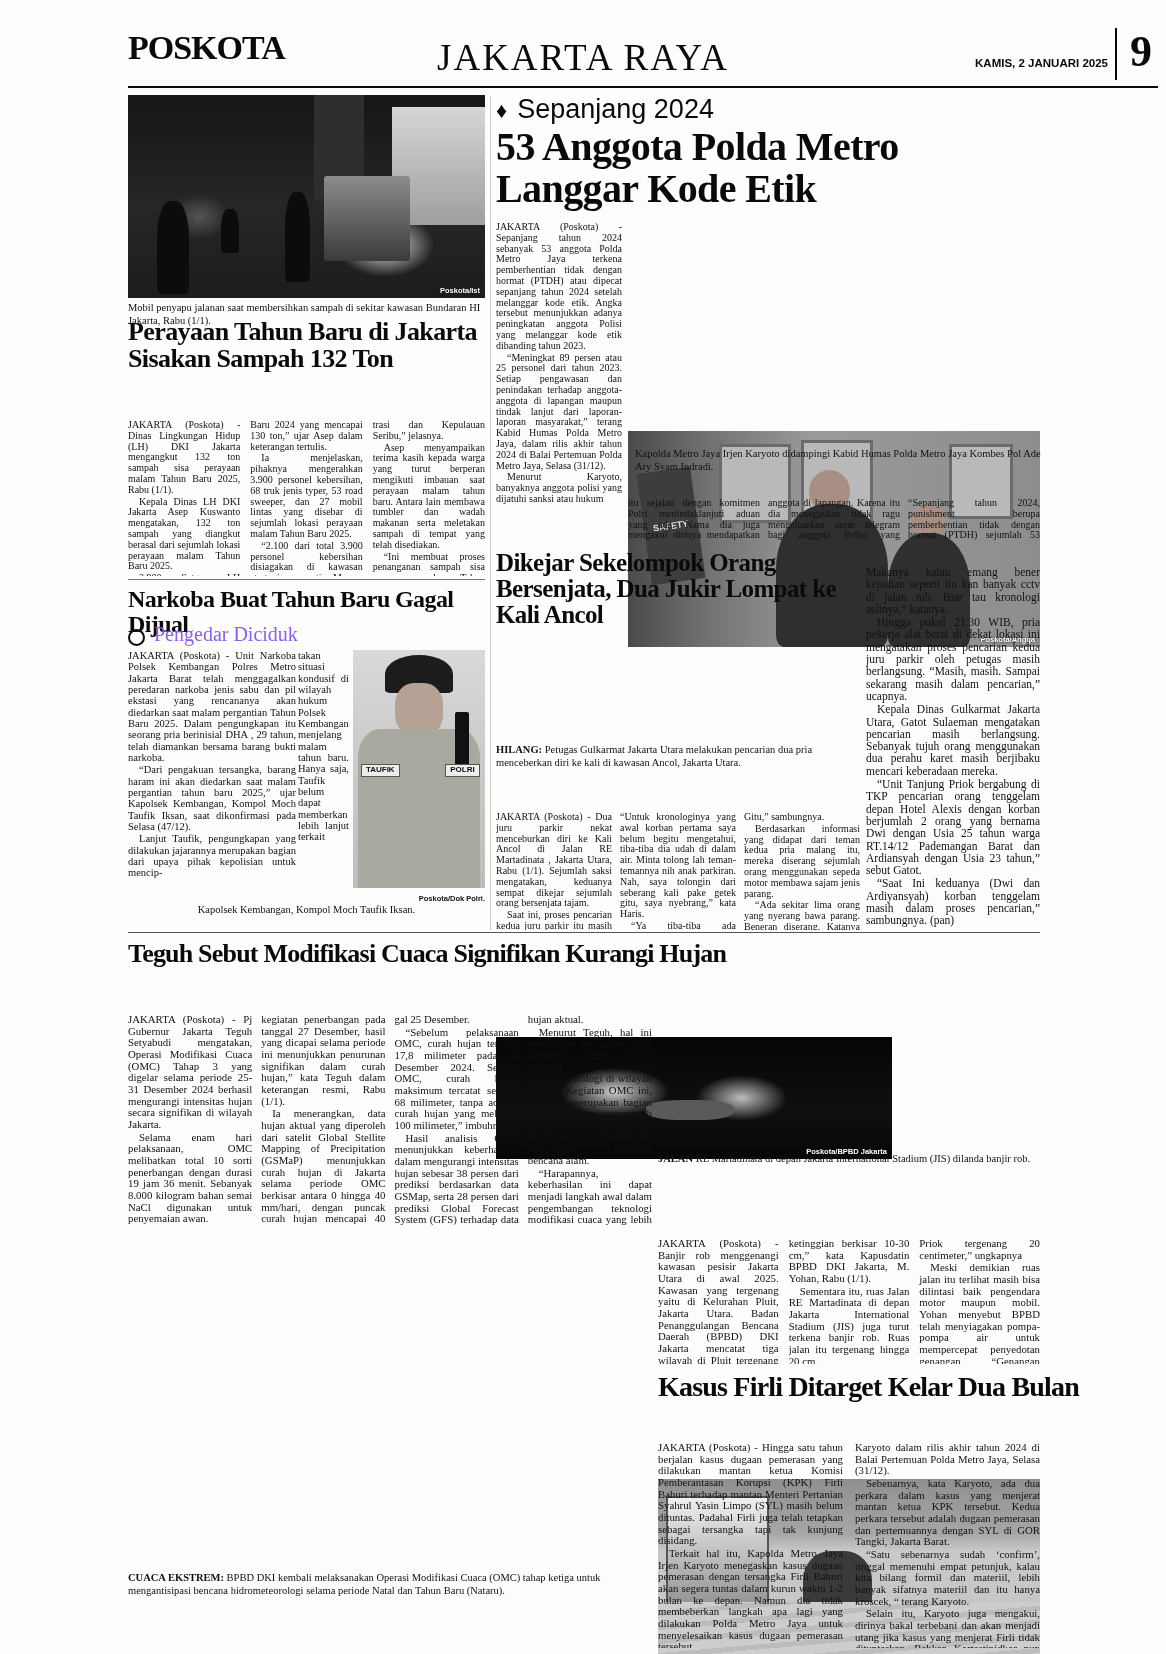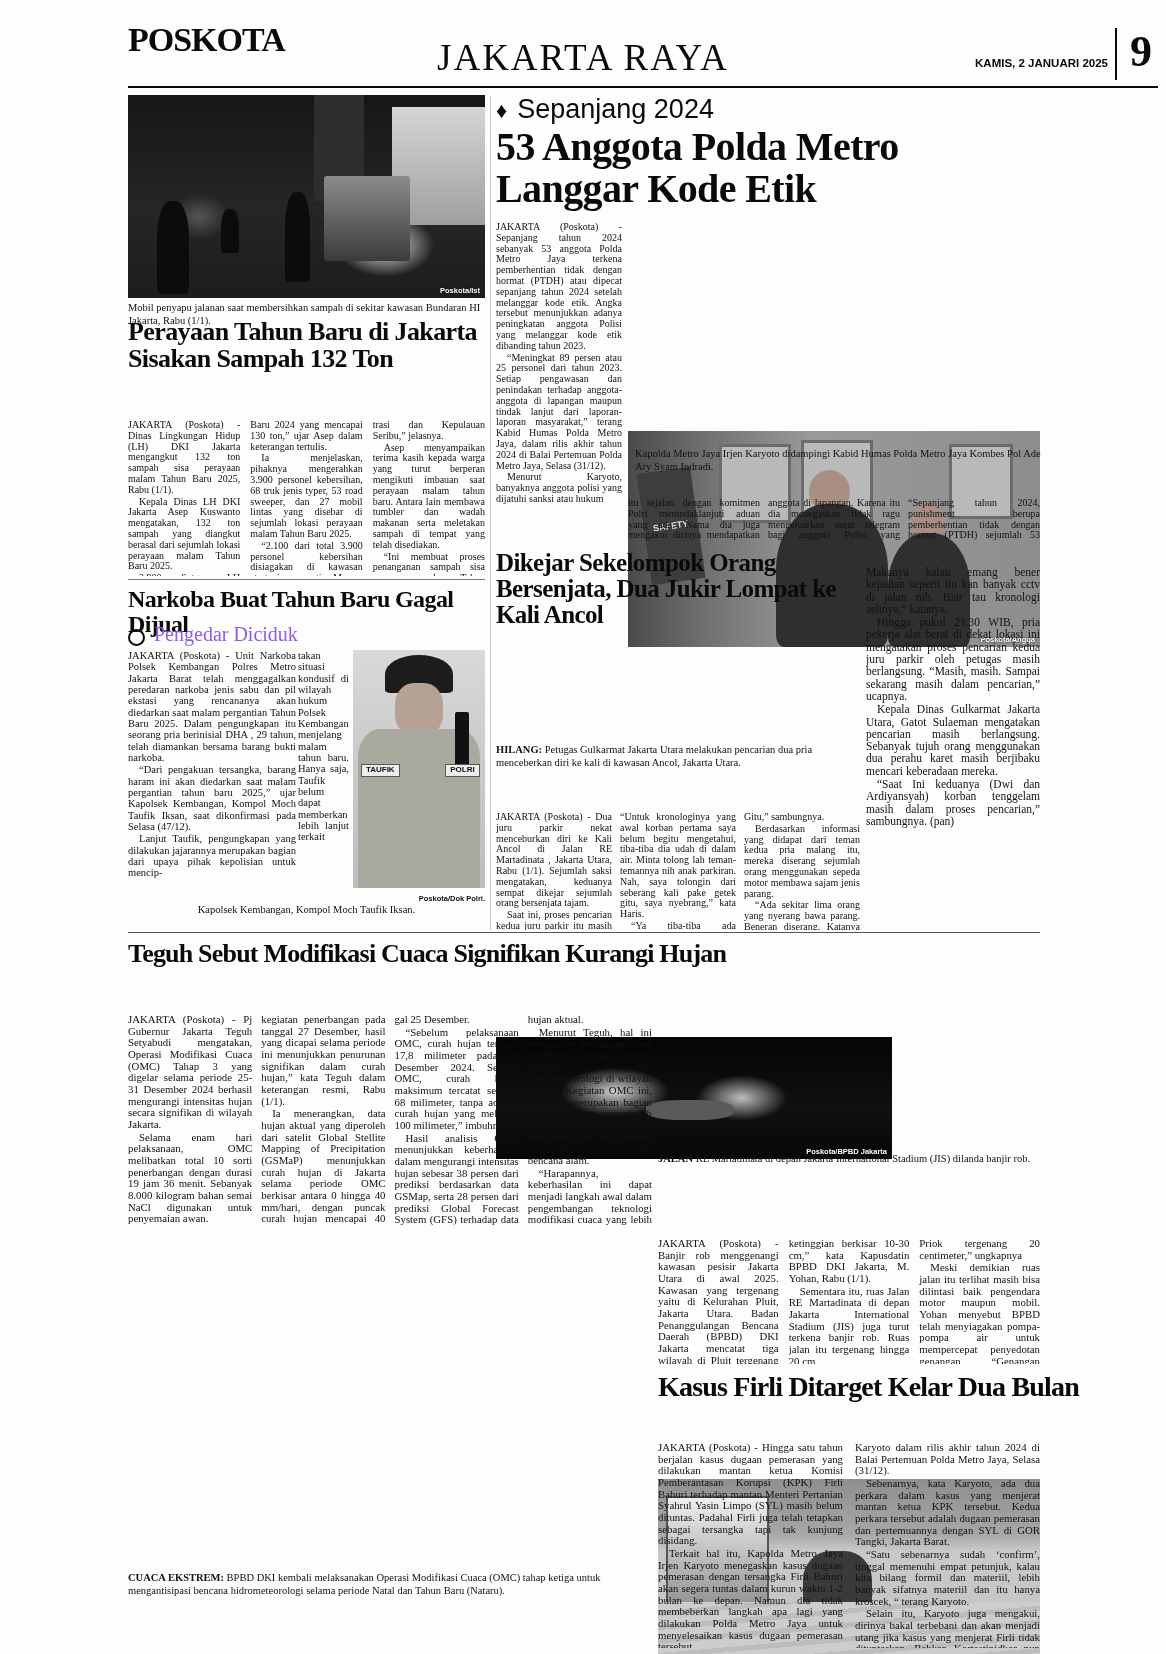--- a/index.html
+++ b/index.html
@@ -70,21 +70,21 @@
   .ph-e .truckbox{position:absolute;left:2%;top:8%;width:26%;height:56%;background:linear-gradient(#efefef,#8a8a8a);border:2px solid #555;}
   .ph-e .bike{position:absolute;left:38%;top:34%;width:18%;height:34%;background:#3a3a3a;border-radius:40% 40% 20% 20%;}
   .ph-e .water{position:absolute;left:0;bottom:0;width:100%;height:42%;
       background:repeating-linear-gradient(175deg,#cdcdcd 0 9px,#bcbcbc 9px 14px);}
 </style>
 </head>
 <body>
 
 <div class="page">
 
-  <div class="abs logo" style="left:128px;top:21px;">POSKOTA</div>
+  <div class="abs logo" style="left:128px;top:29px;">POSKOTA</div>
   <div class="abs section-title" style="left:0;width:1166px;top:36px;">JAKARTA RAYA</div>
   <div class="abs edition-date" style="right:58px;top:57px;">KAMIS, 2 JANUARI 2025</div>
   <div class="abs vbar" style="left:1115px;top:28px;height:52px;"></div>
   <div class="abs page-number" style="right:14px;top:26px;">9</div>
   <div class="abs hrule" style="left:128px;top:86px;width:1030px;"></div>
 
   <div class="abs vline" style="left:490px;top:96px;height:834px;"></div>
 
   <div class="abs photo ph-a" style="left:128px;top:95px;width:357px;height:203px;">
     <div class="bldg"></div>
@@ -175,20 +175,21 @@
     <div class="col">
         <p>“Sepanjang tahun 2024, punishment berupa pemberhentian tidak dengan hormat (PTDH) sejumlah 53 personel, ucap Karyoto. (Man)</p>
       </div>
   </div>
 
   <div class="abs headline" style="left:496px;top:550px;width:372px;font-size:25px;">Dikejar Sekelompok Orang Bersenjata, Dua Jukir Lompat ke Kali Ancol</div>
   <div class="abs col f115" style="left:866px;top:566px;width:174px;height:364px;">
       <p>Makanya kalau emang bener kejadian seperti itu kan banyak cctv di jalan nih. Biar tau kronologi aslinya,” katanya.</p>
       <p>Hingga pukul 21.30 WIB, pria pekerja alat berat di dekat lokasi ini mengatakan proses pencarian kedua juru parkir oleh petugas masih berlangsung. “Masih, masih. Sampai sekarang masih dalam pencarian,” ucapnya.</p>
       <p>Kepala Dinas Gulkarmat Jakarta Utara, Gatot Sulaeman mengatakan pencarian masih berlangsung. Sebanyak tujuh orang menggunakan dua perahu karet masih berjibaku mencari keberadaan mereka.</p>
+      <p>“Unit Tanjung Priok bergabung di TKP pencarian orang tenggelam depan Hotel Alexis dengan korban berjumlah 2 orang yang bernama Dwi dengan Usia 25 tahun warga RT.14/12 Pademangan Barat dan Ardiansyah dengan Usia 23 tahun,” sebut Gatot.</p>
       <p>“Saat Ini keduanya (Dwi dan Ardiyansyah) korban tenggelam masih dalam proses pencarian,” sambungnya. (pan)</p>
     </div>
   <div class="abs photo ph-c" style="left:496px;top:618px;width:396px;height:122px;">
     <div class="boat"></div>
     <div class="credit-overlay">Poskota/BPBD Jakarta</div>
   </div>
   <div class="abs caption" style="left:496px;top:744px;width:364px;">
     <span class="lead">HILANG:</span><span> Petugas Gulkarmat Jakarta  Utara melakukan pencarian dua pria menceberkan diri ke kali di kawasan Ancol, Jakarta Utara.</span>
   </div>
   <div class="abs cols" style="left:496px;top:780px;width:364px;height:150px;gap:8px;">

